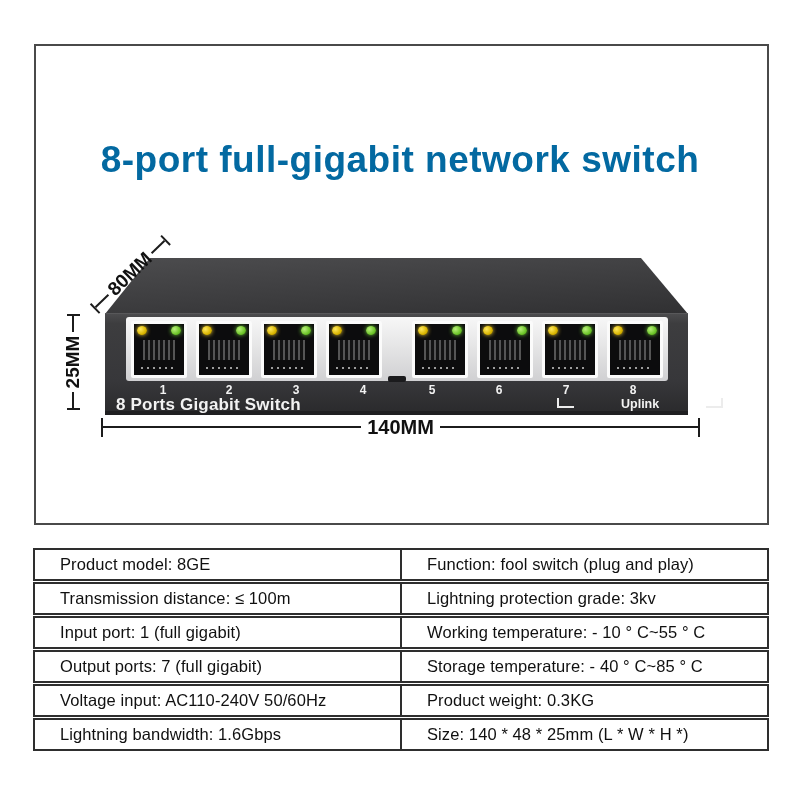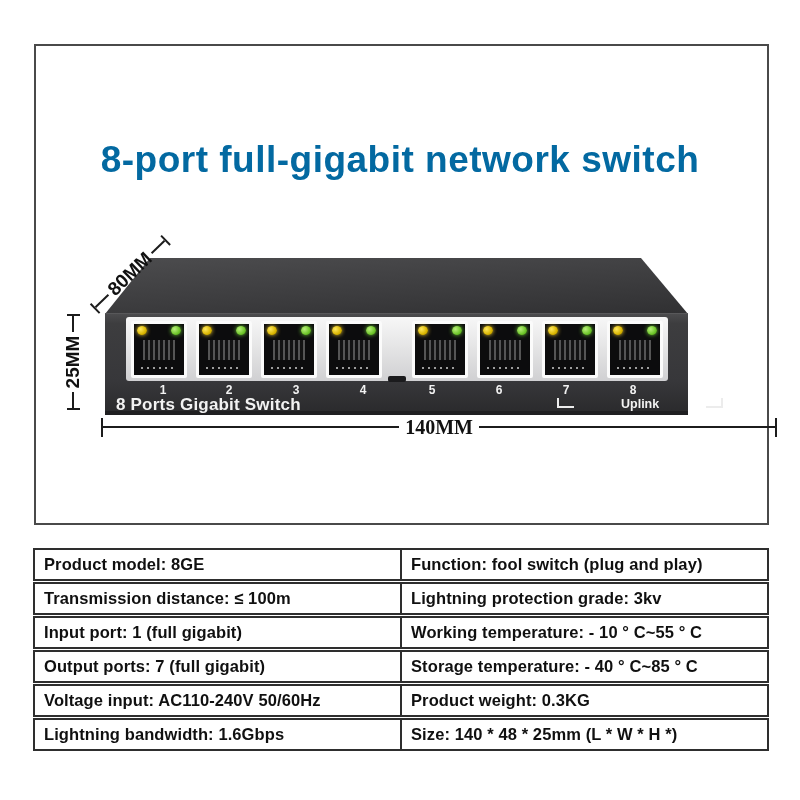--- a/index.html
+++ b/index.html
@@ -63,30 +63,30 @@
   .dim { position:absolute; display:flex; align-items:center; height:20px; }
   .dim .seg  { flex:1; height:2px; background:#1c1c1c; }
   .dim .tick { width:2px; background:#1c1c1c; flex:none; }
   .dim .lbl  { color:#111; font-weight:600; white-space:nowrap; margin:0 4px; }
   .dim-depth  { left:80px;  top:264px; width:100px; transform:rotate(-44deg); }
   .dim-depth .tick { height:13px; }
   .dim-depth .lbl  { font-size:19px; }
   .dim-height { left:25px;  top:352px; width:96px;  transform:rotate(-90deg); }
   .dim-height .tick { height:13px; }
   .dim-height .lbl  { font-size:19px; }
-  .dim-width  { left:101px; top:417px; width:676px;font-family:Liberation Serif, serif; }
+  .dim-width  { left:101px; top:417px; width:599px; }
   .dim-width .tick { height:19px; }
   .dim-width .lbl  { font-size:20px; margin:0 6px; }
 
   
   .spec-table { position:absolute; left:33px; top:548px; width:736px; }
   .spec-row { display:grid; grid-template-columns:367px 1fr; border:2px solid #2e2e2e;
               background:#fff; height:33px; margin-bottom:1px; }
-  .spec-cell { display:flex; align-items:center; padding-left:9px; font-size:16.5px;
-               font-weight:700; color:#101010; white-space:nowrap; letter-spacing:.1px; }
+  .spec-cell { display:flex; align-items:center; padding-left:25px; font-size:16.5px;
+               font-weight:400; color:#101010; white-space:nowrap; letter-spacing:.1px; }
   .spec-cell.left { border-right:2px solid #2e2e2e; }
 </style>
 </head>
 <body>
 
 <div class="stage">
 
   <div class="outer-frame"></div>
 
 

